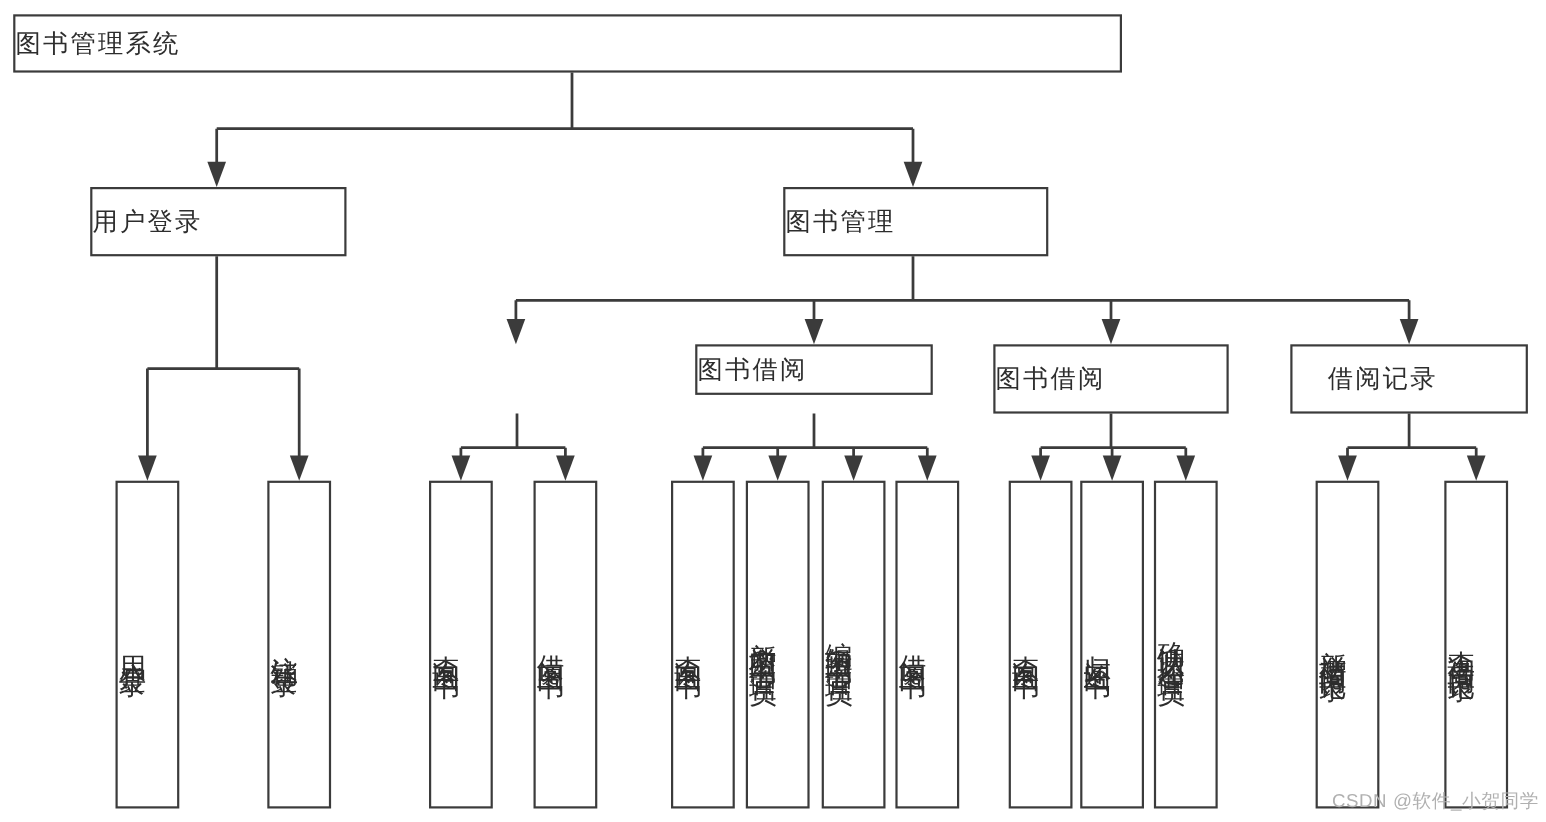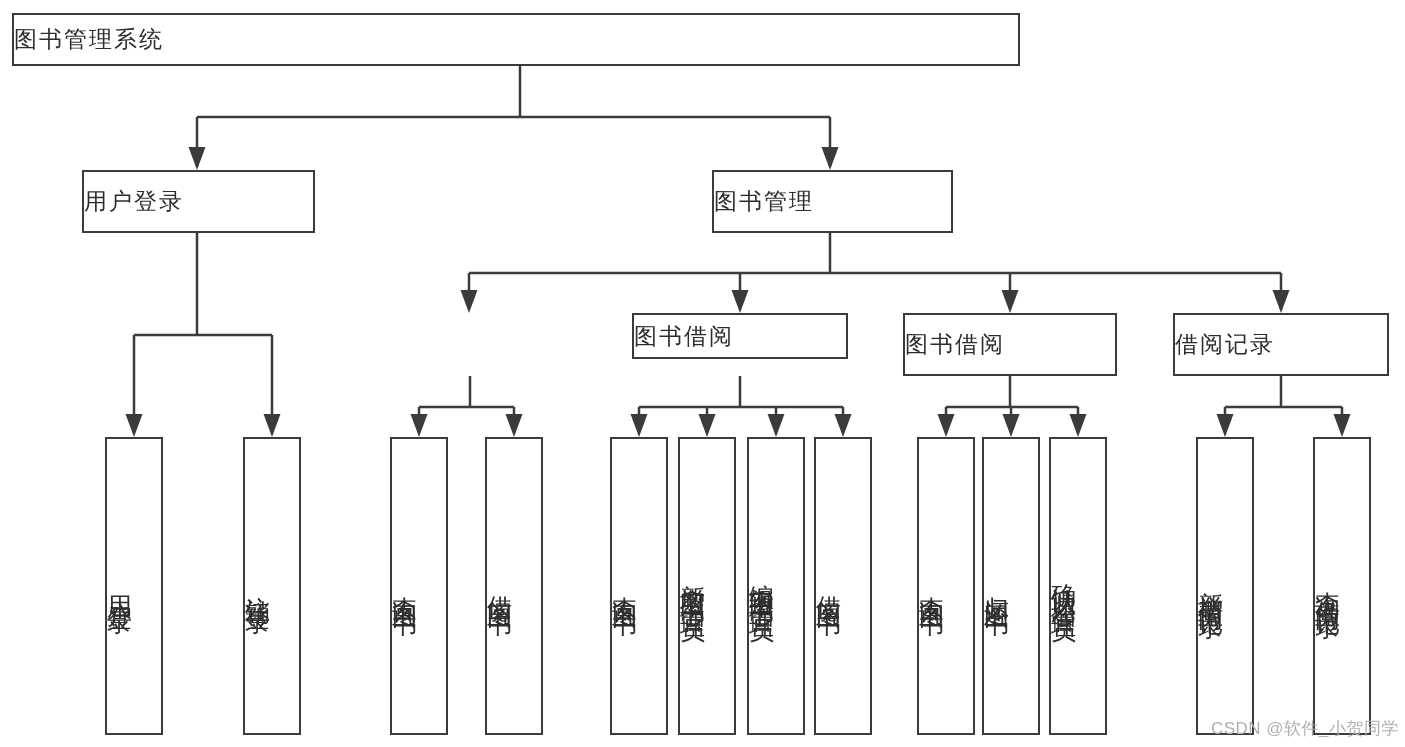--- a/index.html
+++ b/index.html
@@ -69,21 +69,21 @@
   <div class="node" style="left:712px; top:170px; width:241px; height:63px;">
     <span class="h-label">图书管理</span>
   </div>
 
   <div class="node" style="left:632px; top:313px; width:216px; height:46px;">
     <span class="h-label">图书借阅</span>
   </div>
   <div class="node" style="left:903px; top:313px; width:214px; height:63px;">
     <span class="h-label">图书借阅</span>
   </div>
-  <div class="node" style="left:1173px; top:313px; width:216px; height:63px;">
+  <div class="node" style="left:1173px; top:313px; width:216px; height:63px;padding-left:32px;">
     <span class="h-label">借阅记录</span>
   </div>
 
   <div class="node" style="left:105px; top:437px; width:58px; height:298px;">
     <span class="v-label">用户登录</span>
   </div>
   <div class="node" style="left:243px; top:437px; width:58px; height:298px;">
     <span class="v-label">注销登录</span>
   </div>
 

